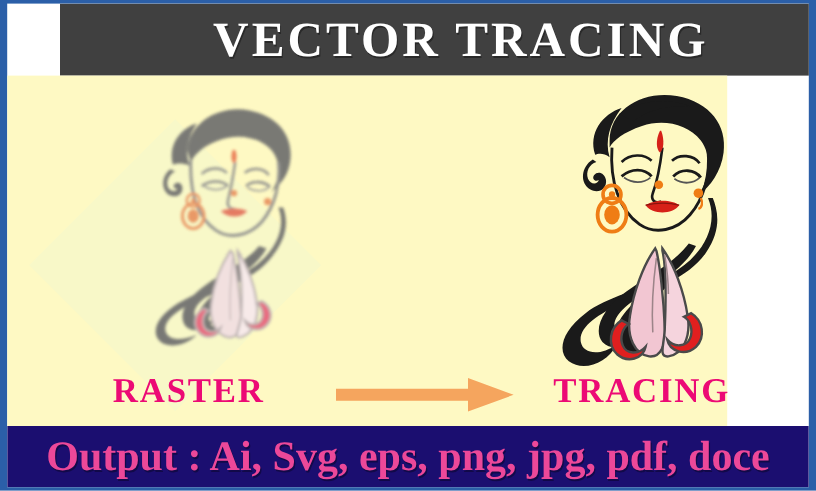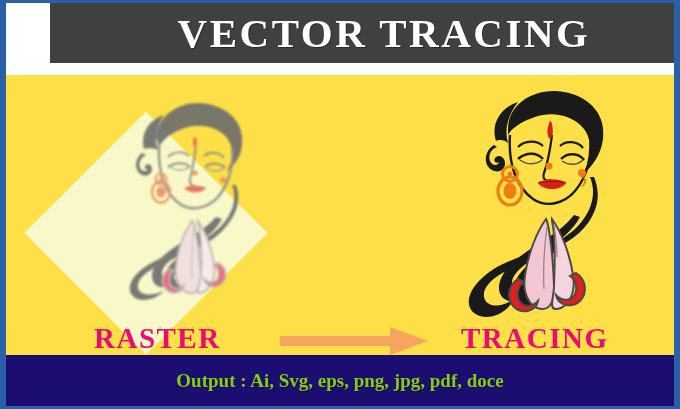--- a/index.html
+++ b/index.html
@@ -54,36 +54,36 @@
     left: 0px;
     top: 352px;
     width: 668px;
     height: 51px;
     background: #1b0e70;
     display: flex;
     align-items: center;
     justify-content: center;
   }
   .footer-text {
-    color: #84cc16;
+    color: #ec4899;
     font-family: "Liberation Serif", serif;
     font-weight: bold;
-    font-size: 19px;
+    font-size: 35px;
     line-height: 1;
     white-space: nowrap;
     text-shadow: 1px 1px 0 rgba(0,0,0,0.35);
   }
   
   .body-area {
     position: absolute;
     left: 0;
-    top: 72px;
-    width: 668px;
+    top: 60px;
+    width: 600px;
     height: 292px;
-    background: #fde047;
+    background: #fef9c3;
   }
   
   .diamond {
     position: absolute;
     left: 54px;
     top: 72px;
     width: 172px;
     height: 172px;
     background: #f8f8c8;
     transform: rotate(45deg);

